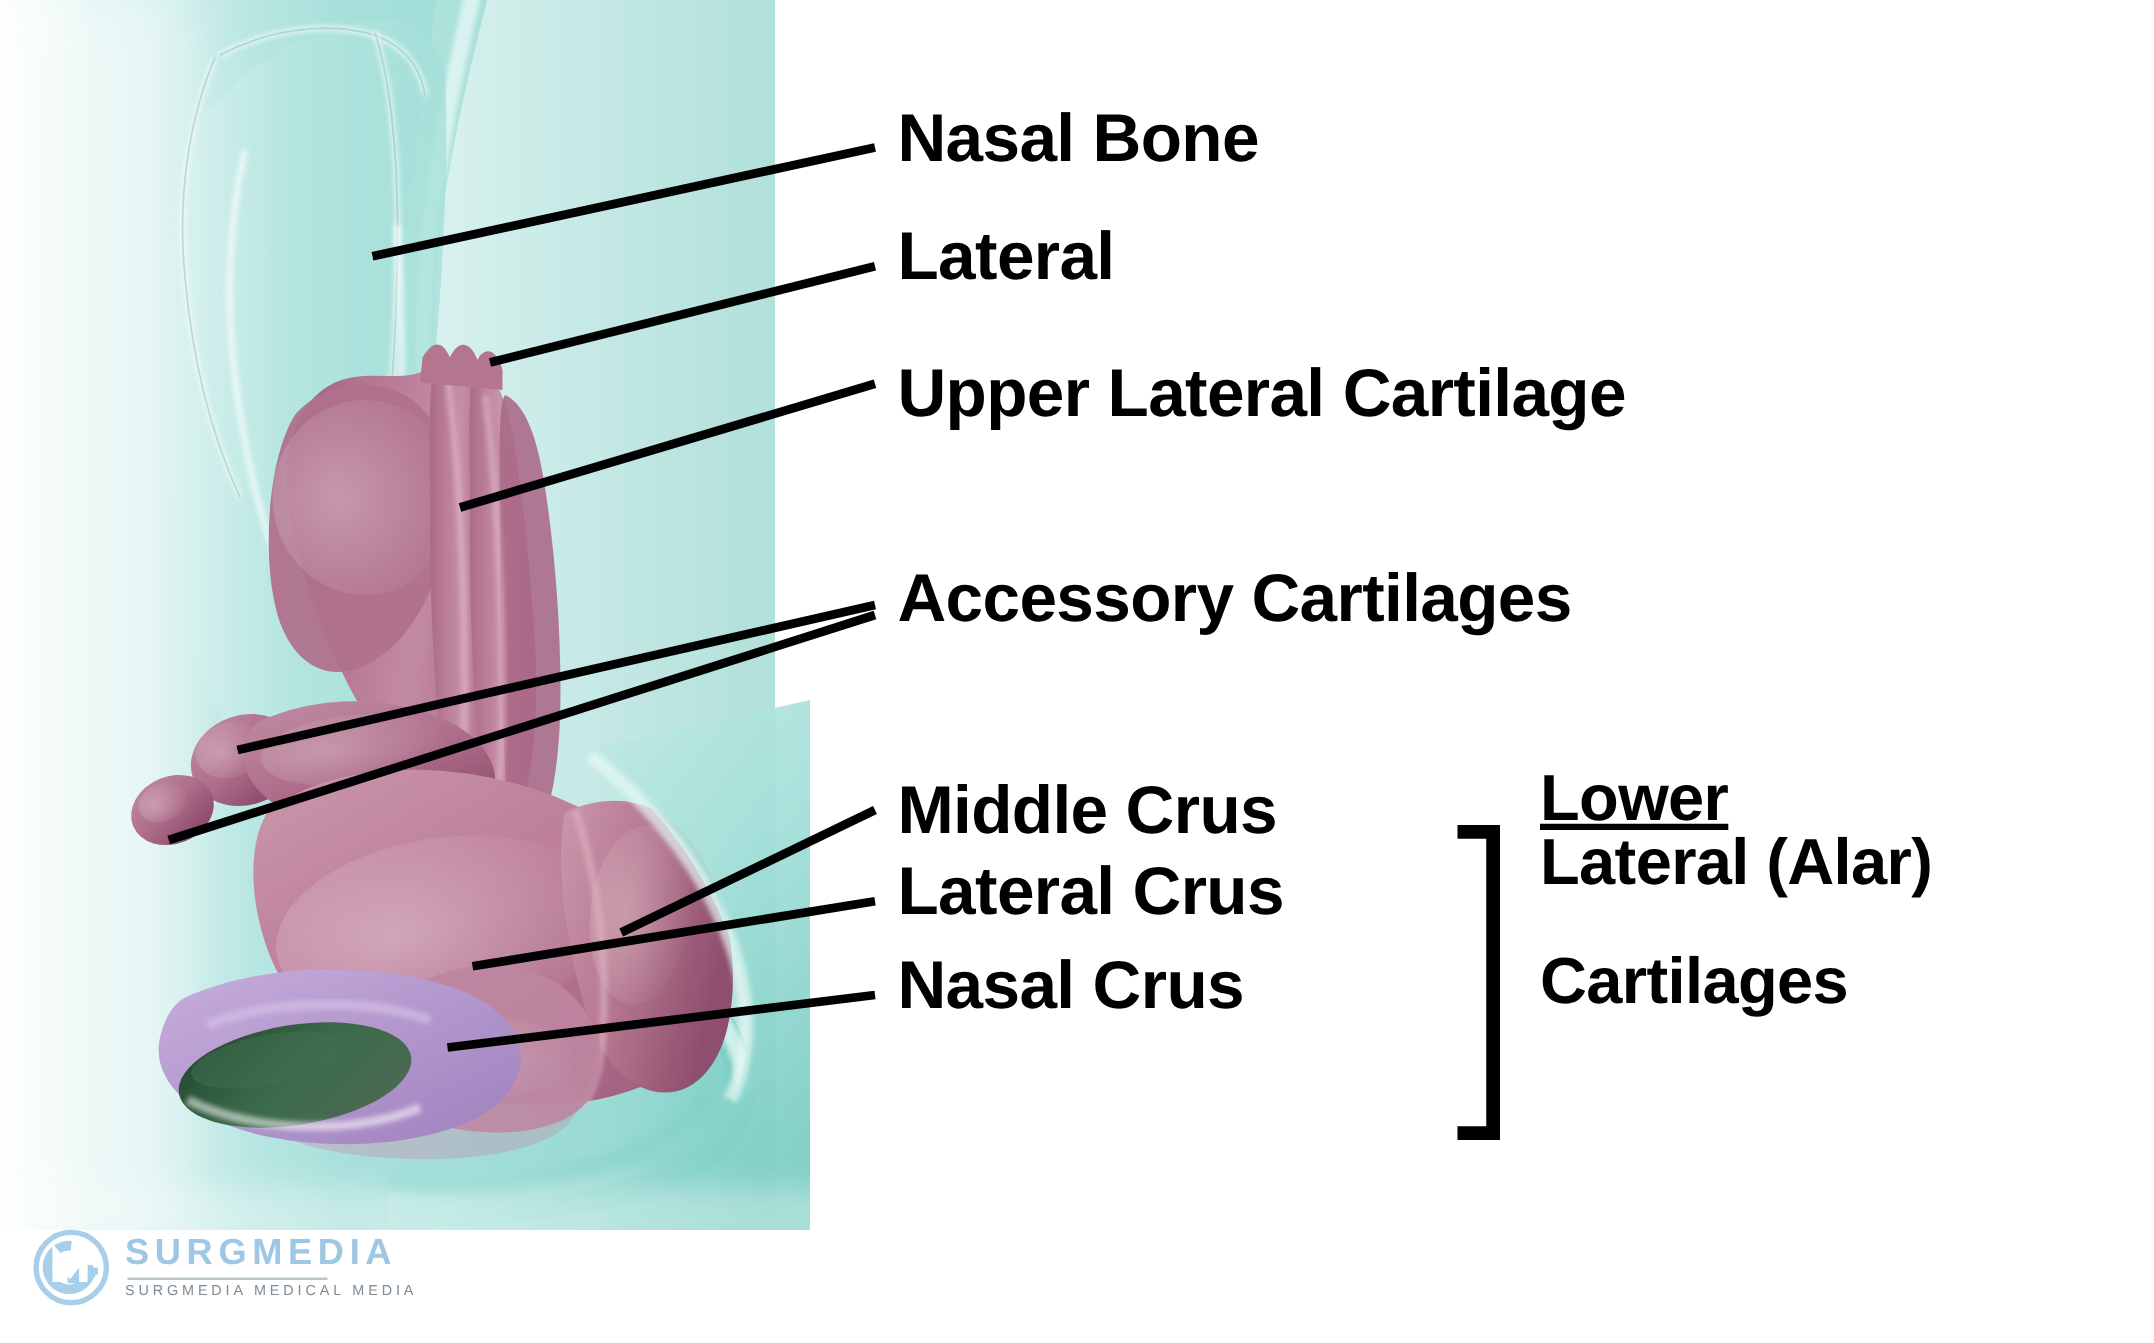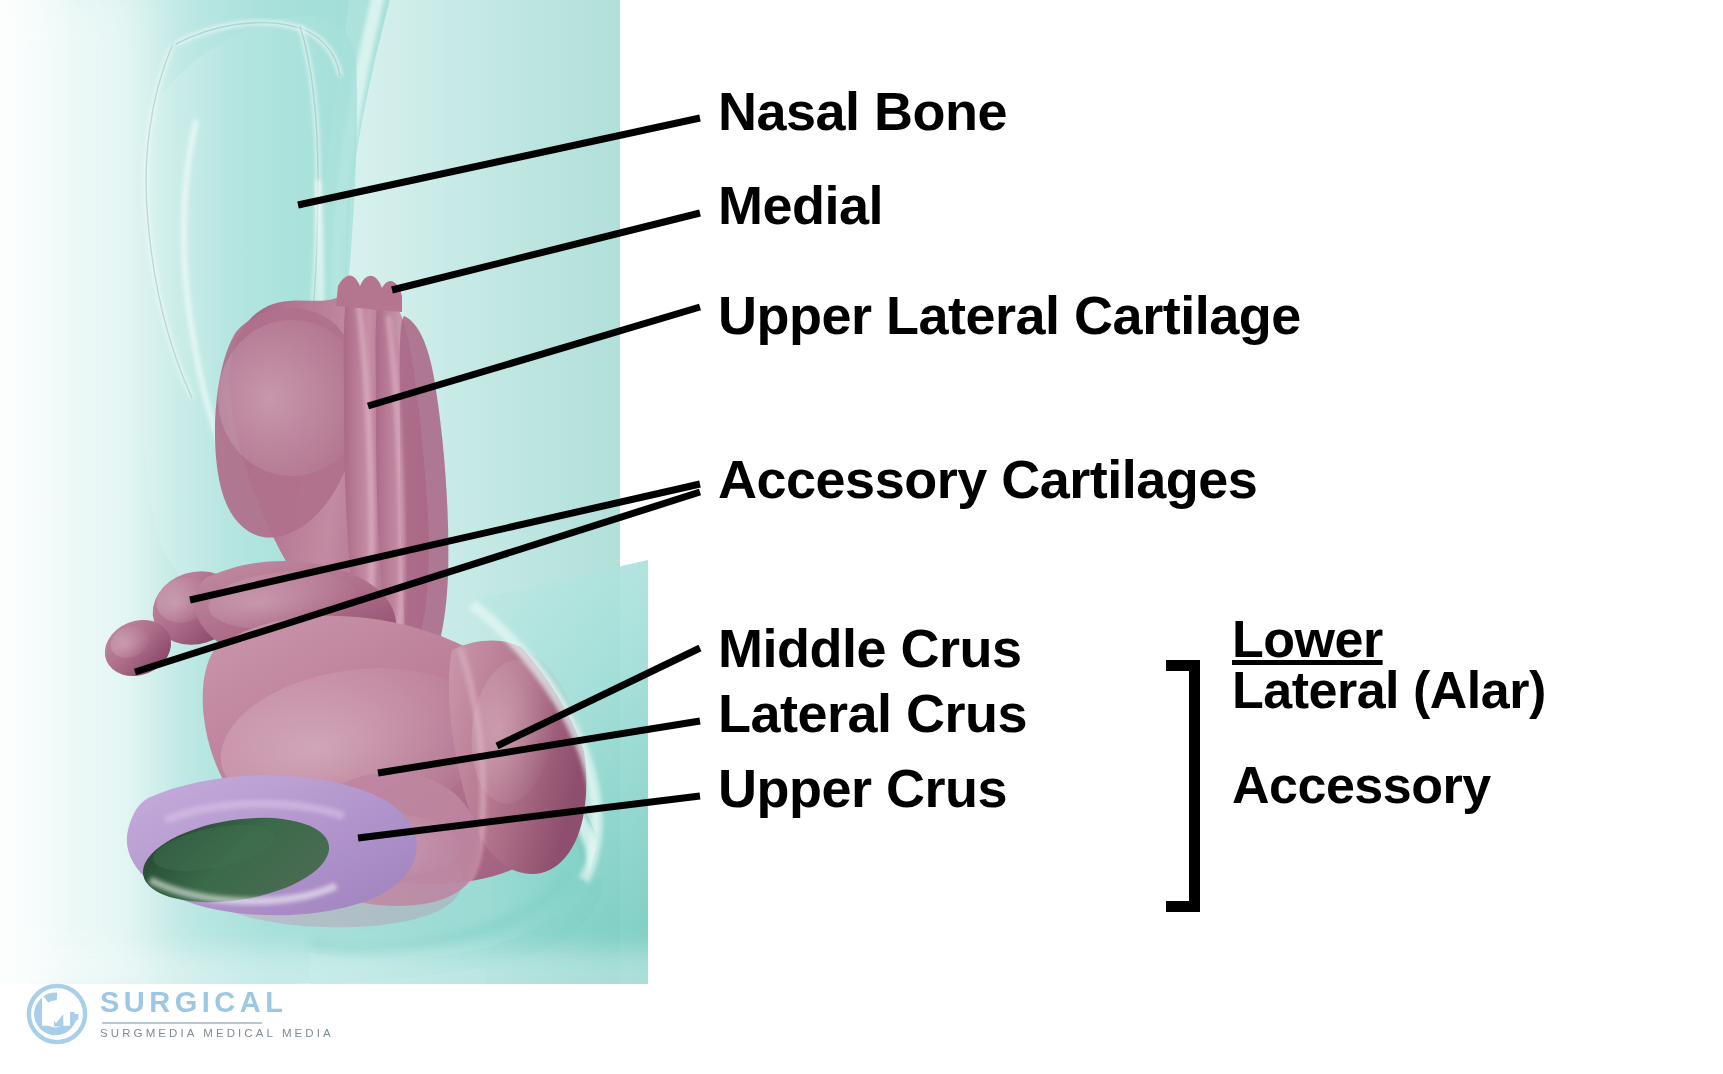--- a/index.html
+++ b/index.html
@@ -311,40 +311,40 @@
         <line x1="700" y1="796" x2="358" y2="838"></line>
       </g>
 
     <g id="bracket" fill="#000000">
         <path d="M1166,660 L1200,660 L1200,912 L1166,912 L1166,901 L1189,901 L1189,671 L1166,671 Z"></path>
       </g>
   </svg>
 
   <div id="labels">
       <div class="label lbl-big" style="left: 718px; top: 84px;">Nasal Bone</div>
-      <div class="label lbl-big" style="left: 718px; top: 178px;">Medial</div>
+      <div class="label lbl-big" style="left: 718px; top: 178px;">Lateral</div>
       <div class="label lbl-big" style="left: 718px; top: 288px;">Upper Lateral Cartilage</div>
       <div class="label lbl-big" style="left: 718px; top: 452px;">Accessory Cartilages</div>
       <div class="label lbl-big" style="left: 718px; top: 621px;">Middle Crus</div>
       <div class="label lbl-big" style="left: 718px; top: 686px; text-align: center;">Lateral Crus</div>
-      <div class="label lbl-big" style="left: 718px; top: 761px;">Upper Crus</div>
+      <div class="label lbl-big" style="left: 718px; top: 761px;">Nasal Crus</div>
     </div>
 
   <div id="grouplabels">
       <div class="label lbl-grp" style="left: 1232px; top: 613px; text-decoration: underline;">Lower</div>
       <div class="label lbl-grp" style="left: 1232px; top: 664px;">Lateral (Alar)</div>
-      <div class="label lbl-grp" style="left: 1232px; top: 759px;">Accessory</div>
+      <div class="label lbl-grp" style="left: 1232px; top: 759px;">Cartilages</div>
     </div>
 
   <div id="logo">
     <svg class="mark" viewBox="0 0 64 64">
       <circle cx="32" cy="32" r="29" fill="none" stroke="#a8cfe9" stroke-width="4.5"></circle>
       <path d="M32 14 A18 18 0 1 0 46 41 L33 41 L33 34 L50 34 L50 32" fill="none" stroke="#a8cfe9" stroke-width="8" stroke-linecap="butt"></path>
       <path d="M20 44 L20 22 L31 36 L42 22 L42 44" fill="none" stroke="#ffffff" stroke-width="7" stroke-linejoin="miter" stroke-linecap="butt"></path>
     </svg>
     <div class="wordwrap">
-      <div class="word">SURGICAL</div>
+      <div class="word">SURGMEDIA</div>
       <div class="rule"></div>
       <div class="tag">SURGMEDIA MEDICAL MEDIA</div>
     </div>
   </div>
 
 </div>
 
 </body></html>

